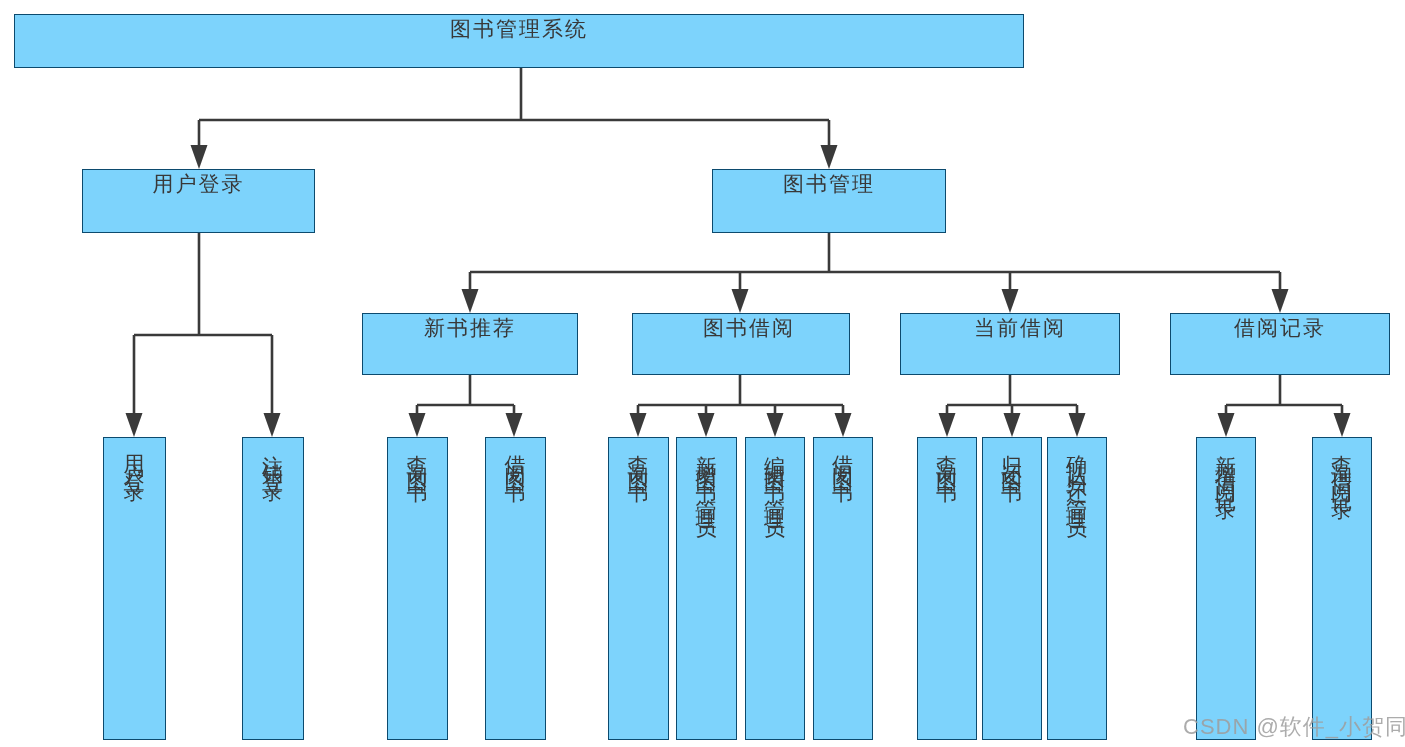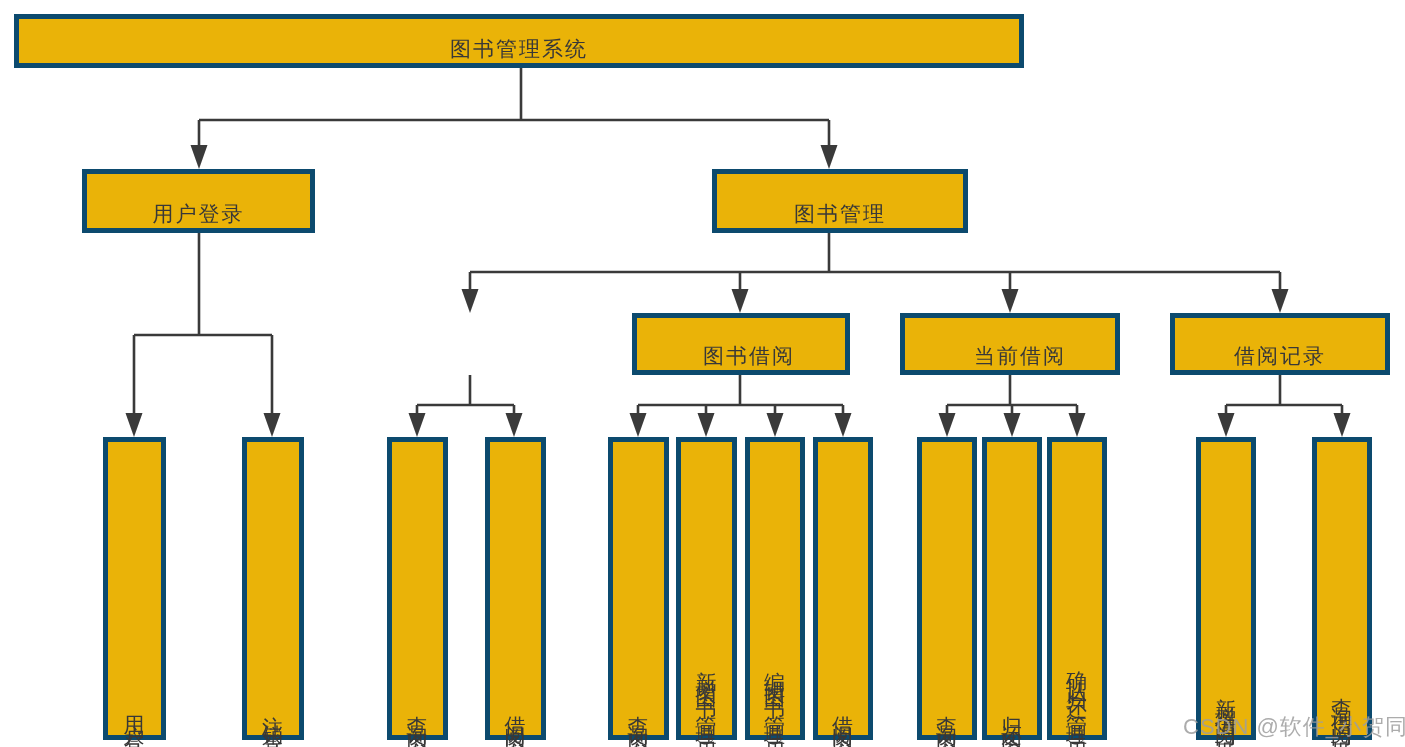--- a/index.html
+++ b/index.html
@@ -17,24 +17,24 @@
   }
   .connector-layer {
     position: absolute;
     left: 0;
     top: 0;
     z-index: 1;
   }
   .box {
     position: absolute;
     box-sizing: border-box;
-    background: #eab308;
-    border: 5px solid #0c4a6e;
+    background: #7dd3fc;
+    border: 1px solid #0c4a6e;
     display: flex;
-    align-items: flex-end;
+    align-items: flex-start;
     justify-content: center;
     color: #383838;
     z-index: 2;
   }
   .h-label {
     font-size: 21px;
     letter-spacing: 2px;
     white-space: nowrap;
   }
   .v-label {
@@ -95,24 +95,27 @@
     </g>
   </svg>
 
   <div class="box" style="left:14px; top:14px; width:1010px; height:54px;">
     <span class="h-label">图书管理系统</span>
   </div>
 
   <div class="box" style="left:82px; top:169px; width:233px; height:64px;">
     <span class="h-label">用户登录</span>
   </div>
-  <div class="box" style="left:712px; top:169px; width:256px; height:64px;">
+  <div class="box" style="left:712px; top:169px; width:234px; height:64px;">
     <span class="h-label">图书管理</span>
   </div>
 
+  <div class="box" style="left:362px; top:313px; width:216px; height:62px;">
+    <span class="h-label">新书推荐</span>
+  </div>
   <div class="box" style="left:632px; top:313px; width:218px; height:62px;padding-left:16px;">
     <span class="h-label">图书借阅</span>
   </div>
   <div class="box" style="left:900px; top:313px; width:220px; height:62px;padding-left:20px;">
     <span class="h-label">当前借阅</span>
   </div>
   <div class="box" style="left:1170px; top:313px; width:220px; height:62px;">
     <span class="h-label">借阅记录</span>
   </div>
 

